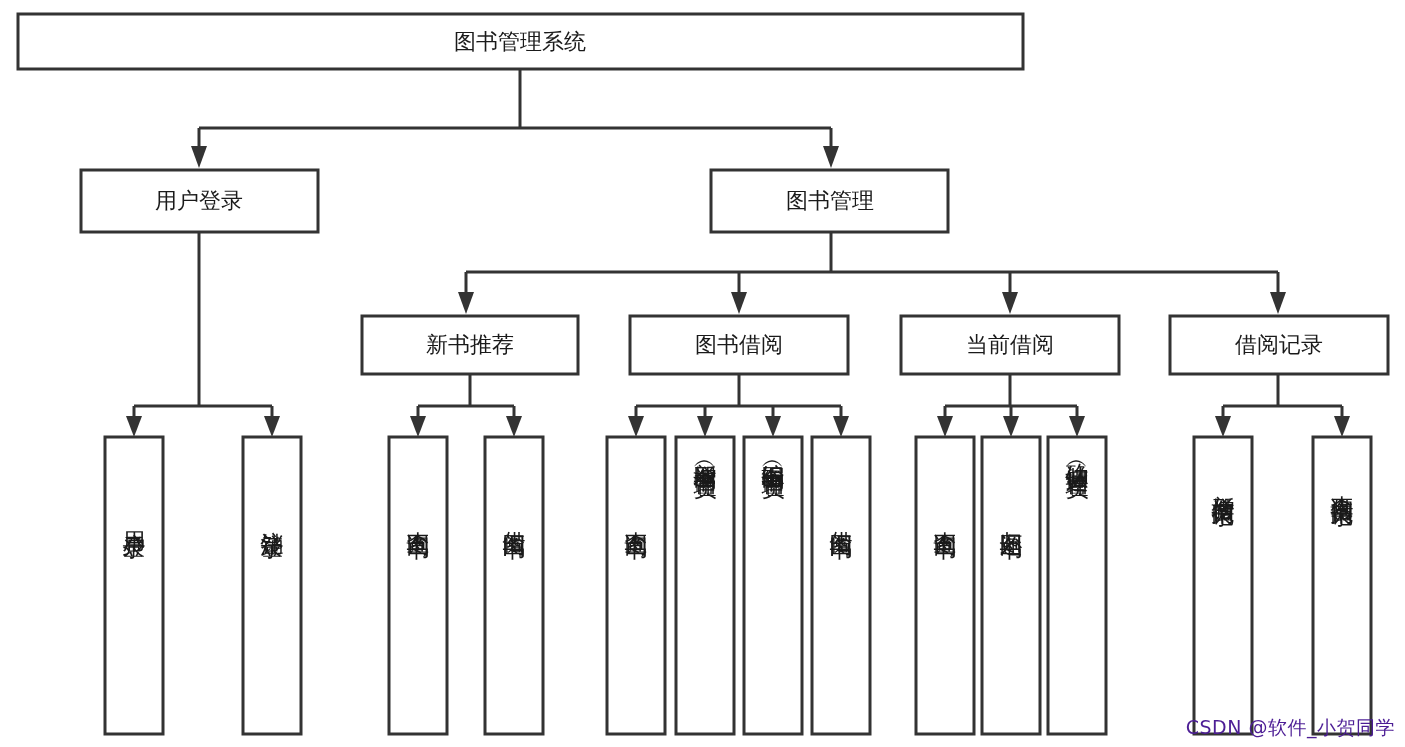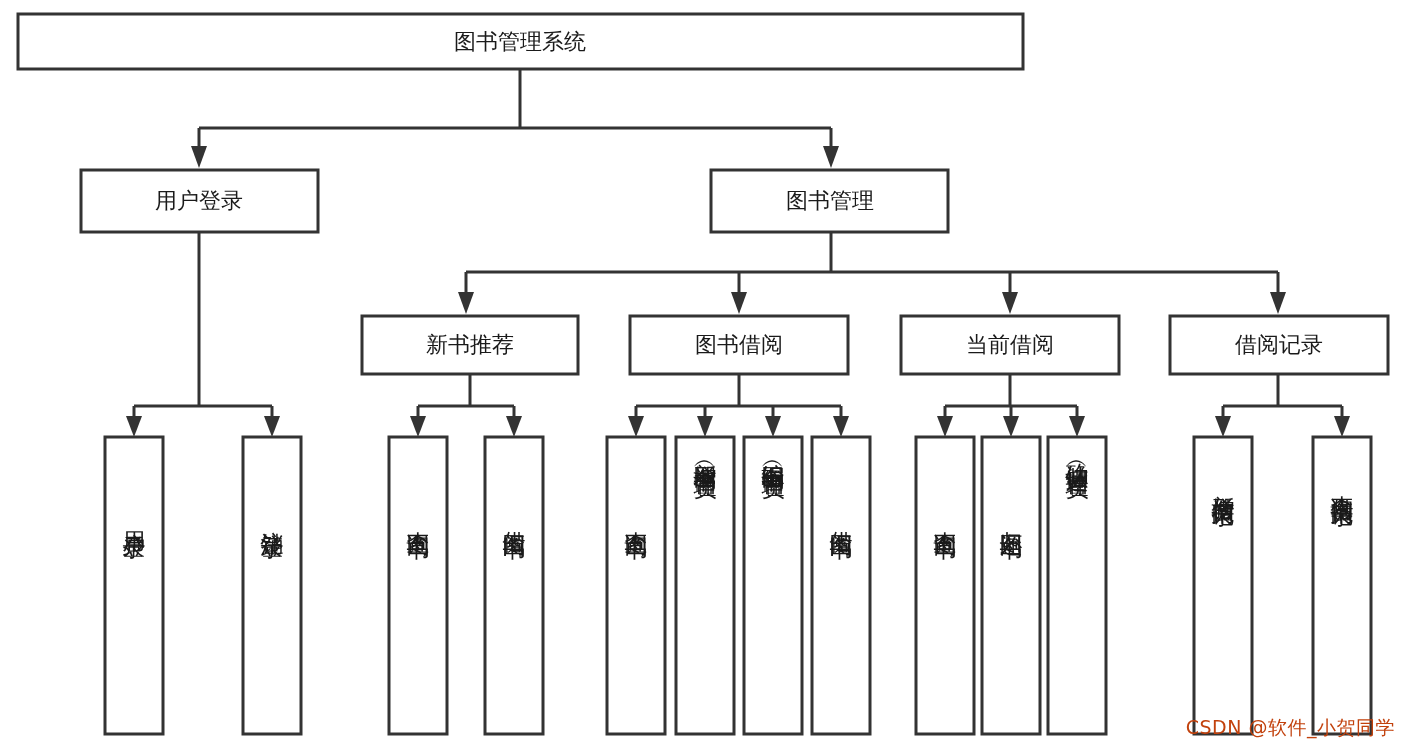--- a/index.html
+++ b/index.html
@@ -63,21 +63,21 @@
     letter-spacing: 2px;
     color: #1a1a1a;
     white-space: nowrap;
   }
   .watermark {
     position: absolute;
     right: 10px;
     bottom: 6px;
     font-family: "DejaVu Sans", "Liberation Sans", sans-serif;
     font-size: 19px;
-    color: #c2410c;
+    color: #4c1d95;
     letter-spacing: 0.5px;
     white-space: nowrap;
   }
 </style>
 </head>
 <body>
 
 <div id="diagram-root">
 
   <svg id="tree-svg" viewBox="0 0 1405 747">

